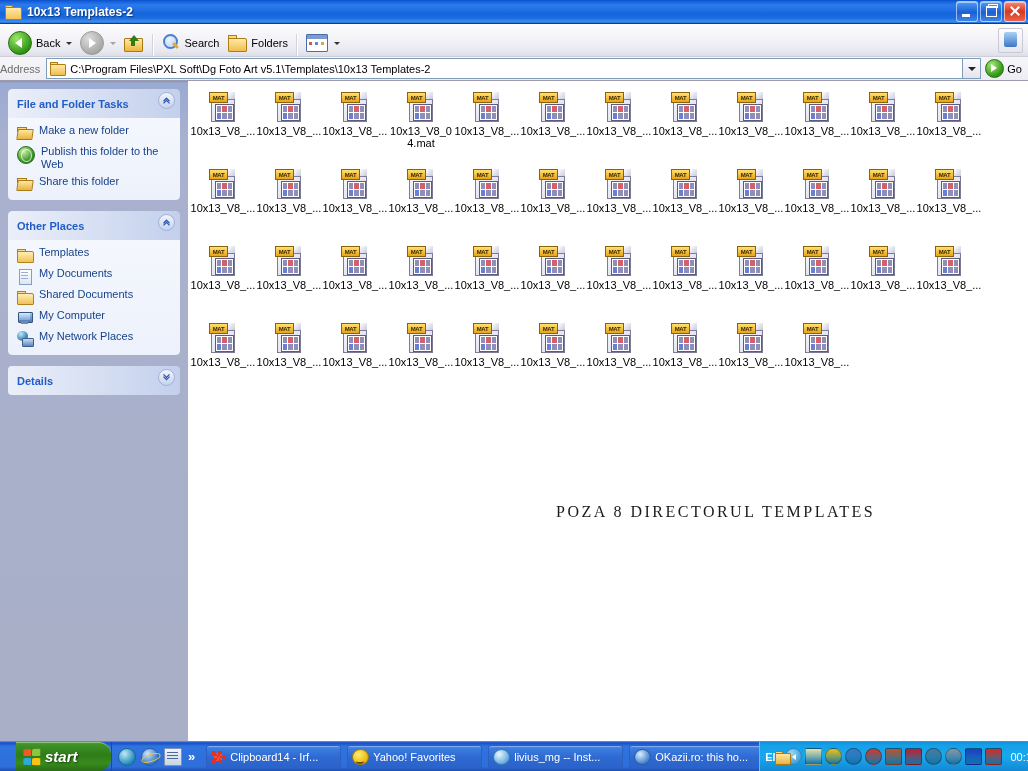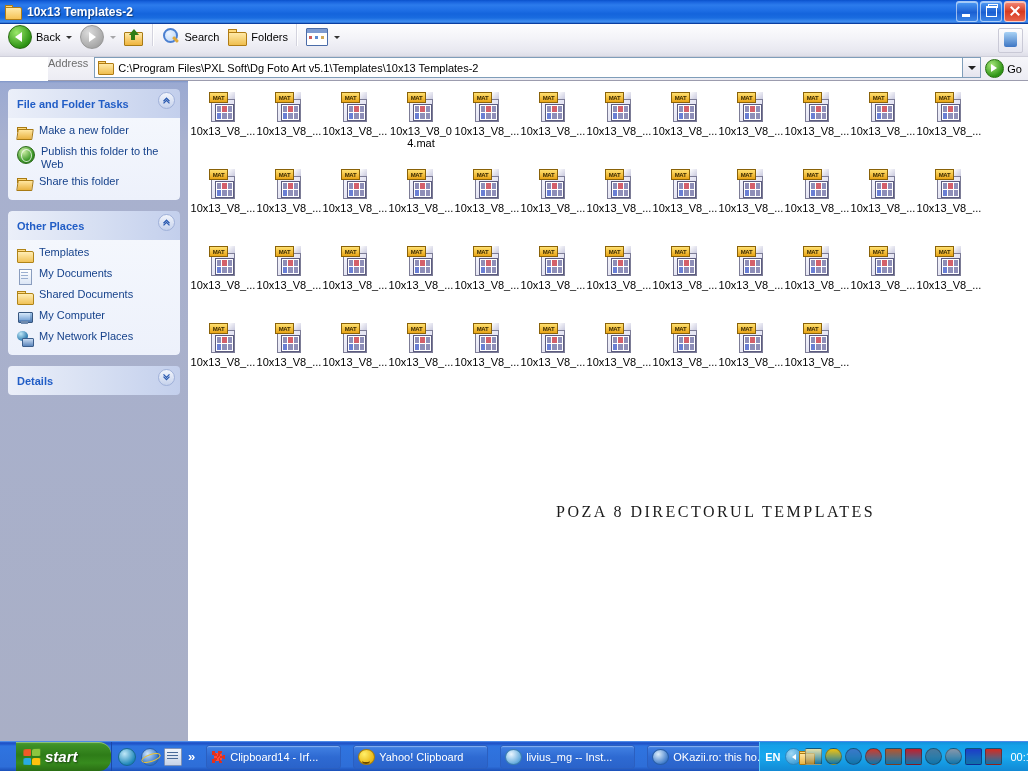--- a/index.html
+++ b/index.html
@@ -67,21 +67,21 @@
     background:linear-gradient(to bottom,#FBFBFD 0%,#F0F0F6 60%,#E6E6EF 100%);
     display:flex; align-items:center; padding-left:4px;
     border-bottom:1px solid #E2E2EA;
   }
   .menu-item { font-size:11px; color:#111; padding:2px 7px; line-height:14px; }
 
   
   .toolbar {
     height:32px; min-height:32px;
     background:linear-gradient(to bottom,#FDFDFE 0%,#F3F3F8 45%,#E8E8F0 85%,#DEDEE8 100%);
-    display:flex; align-items:flex-start; padding-left:4px;
+    display:flex; align-items:flex-end; padding-left:4px;
     border-bottom:1px solid #CFCFDA; position:relative;
   }
   .tb-item { display:flex; align-items:center; height:26px; padding:0 4px; }
   .tb-label { font-size:11px; color:#000; margin-left:4px; }
   .tb-sep { width:1px; height:22px; background:#D3D3DE; border-right:1px solid #fff; margin:0 4px; }
   .tb-caret { width:0;height:0;border-left:3px solid transparent;border-right:3px solid transparent;border-top:3px solid #333; margin-left:6px; }
   .circ { width:22px; height:22px; border-radius:50%; position:relative; }
   .circ.green { background:radial-gradient(circle at 35% 30%, #9BE86A, #2E9415 70%, #1E6B0C); border:1px solid #2b6a14;}
   .circ.grey  { background:radial-gradient(circle at 35% 30%, #DCDCDC, #A9A9A9 70%, #8A8A8A); border:1px solid #999;}
   .arrow-w { position:absolute; left:6px; top:6px; width:0;height:0;
@@ -108,22 +108,21 @@
   .views-icon .dot { position:absolute; width:3px;height:3px; top:7px;}
   .helpbtn { position:absolute; right:5px; top:4px; width:23px;height:23px;
              background:linear-gradient(to bottom,#FDFDFE,#E6E6F0); border:1px solid #C9C9D6; border-radius:2px;}
   .helpbtn .hb { position:absolute; left:5px; top:3px; width:13px;height:15px;
                  background:linear-gradient(to bottom,#A8D2F5,#3E76C4); border-radius:2px;}
 
   
   .addressbar {
     height:23px; min-height:23px;
     background:linear-gradient(to bottom,#F6F6FA,#ECECF3);
-    display:flex; border-bottom:1px solid #9C9CAE;
-    margin-left:48px;
+    display:flex; align-items:center; border-bottom:1px solid #9C9CAE;
   }
   .addr-label { font-size:11px; color:#6D6D6D; margin-right:6px; }
   .addr-box {
     flex:1; height:19px; background:#fff; border:1px solid #7F9DB9;
     display:flex; align-items:center; margin-right:0px; position:relative;
   }
   .addr-box .mini-folder { width:17px;height:14px; position:relative; margin-left:2px; }
   .addr-box .mini-folder .mf { position:absolute; left:1px; top:2px; width:14px;height:10px;
       background:linear-gradient(to bottom,#FFE9A8,#EFBE4E); border:1px solid #B07C14;border-radius:1px;}
   .addr-box .mini-folder .mt { position:absolute; left:1px; top:0px; width:6px;height:3px;
@@ -266,21 +265,21 @@
                 font-family:"Liberation Sans",sans-serif;}
   .qlaunch { display:flex; align-items:center; height:29px; padding:0 4px 0 6px; gap:5px;
              border-left:1px solid #1B47A8; }
   .ql { width:16px;height:16px; position:relative; }
   .ql.ie { border-radius:50%; background:radial-gradient(circle at 35% 30%,#CFE6FB,#2F72C8 72%); border:1px solid #2A5FA8;}
   .ql.ie:after{content:"";position:absolute;left:-1px;top:5px;width:18px;height:6px;border:1px solid #E8C23A;border-radius:50%;transform:rotate(-18deg);}
   .ql.media { border-radius:50%; background:radial-gradient(circle at 35% 30%,#BFE8F8,#1E86B8 72%); border:1px solid #16698F;}
   .ql.show { background:linear-gradient(to bottom,#F0F4FA,#C8D4E8); border:1px solid #7F93B8; border-radius:1px;}
   .ql.show:after{content:"";position:absolute;left:2px;top:3px;width:11px;height:1px;background:#4A6A98;box-shadow:0 3px 0 #4A6A98,0 6px 0 #4A6A98;}
   .ql-more { color:#fff; font-size:13px; font-weight:bold; margin-left:1px; }
-  .tasks { flex:1; display:flex; align-items:flex-end; gap:12px; padding-left:7px; min-width:0; }
+  .tasks { flex:1; display:flex; align-items:flex-end; gap:6px; padding-left:7px; min-width:0; }
   .task {
     height:22px; min-width:0; flex:0 0 auto; width:125px;
     background:linear-gradient(to bottom,#5B95EC 0%,#3E7DE0 10%,#2E6AD2 50%,#2A63CA 100%);
     border:1px solid #2B5FC0; border-radius:3px;
     display:flex; align-items:center; padding:0 4px; gap:4px;
     box-shadow: inset 0 1px 0 rgba(255,255,255,.25);
   }
   .task.active {
     background:linear-gradient(to bottom,#1B4DAE 0%,#1A4AA8 25%,#2559BE 70%,#2E66CC 100%);
     box-shadow: inset 1px 1px 2px rgba(0,0,0,.35);
@@ -1270,21 +1269,21 @@
       <span class="ql show"></span>
       <span class="ql-more">»</span>
     </div>
     <div class="tasks">
         <div class="task">
           <span class="ticon ti-irfan"></span>
           <span class="tlabel">Clipboard14 - Irf...</span>
         </div>
         <div class="task">
           <span class="ticon ti-yahoo"></span>
-          <span class="tlabel">Yahoo! Clipboard</span>
+          <span class="tlabel">Yahoo! Favorites</span>
         </div>
         <div class="task">
           <span class="ticon ti-ym"></span>
           <span class="tlabel">livius_mg -- Inst...</span>
         </div>
         <div class="task">
           <span class="ticon ti-ie"></span>
           <span class="tlabel">OKazii.ro: this ho...</span>
         </div>
         <div class="task active">

